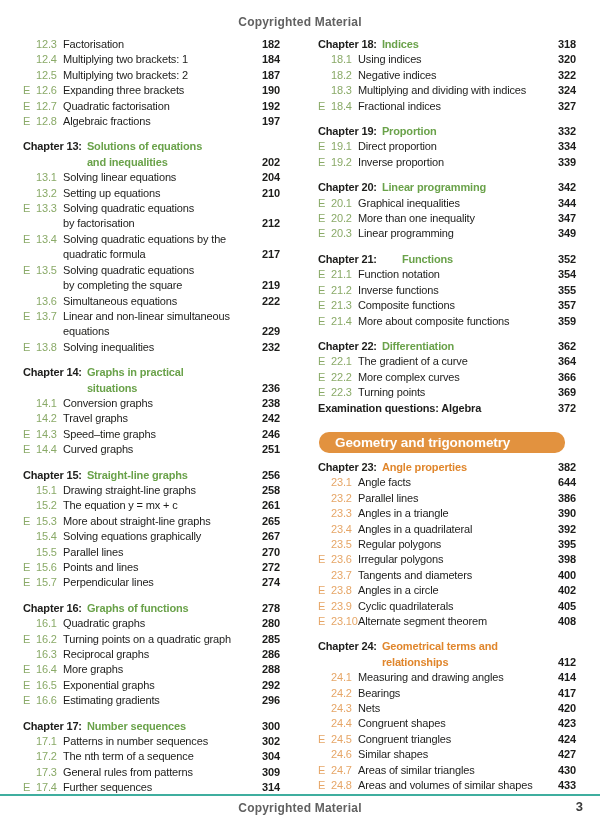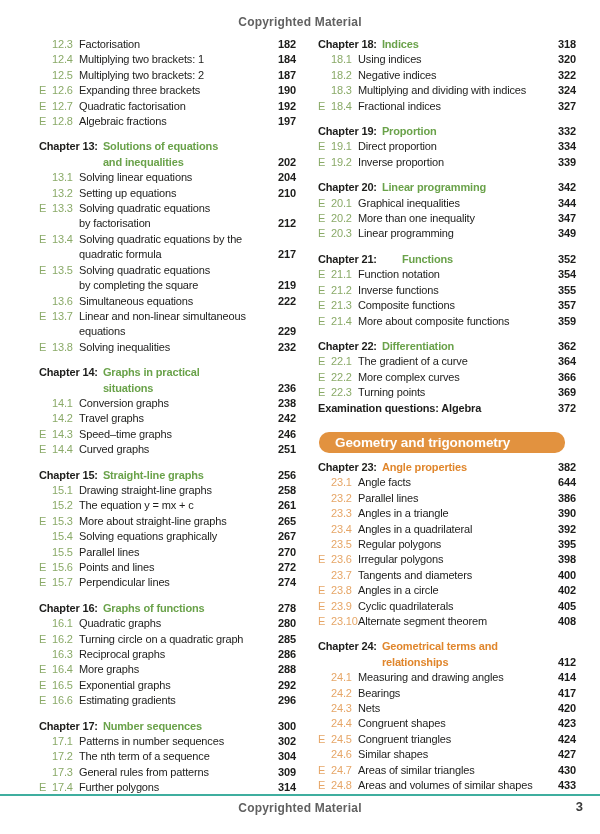--- a/index.html
+++ b/index.html
@@ -11,21 +11,21 @@
     position:absolute;left:0;width:600px;text-align:center;
     font-size:12px;font-weight:700;color:#616161;letter-spacing:0.2px;
   }
   #copyright-top{top:15px;}
   #copyright-bottom{top:801px;}
   .footer-rule{position:absolute;top:794px;left:0;width:600px;height:2px;background:#3fae9f;}
   #page-number{
     position:absolute;top:799px;right:17px;font-size:13px;font-weight:700;color:#3a3a3a;
   }
   .col{position:absolute;top:37px;}
-  #col-left{left:39px;width:257px;}
+  #col-left{left:23px;width:257px;}
   #col-right{left:318px;width:258px;}
   .row{
     display:flex;align-items:flex-start;
     font-size:11px;line-height:15.4px;letter-spacing:-0.15px;
   }
   .ecol{flex:none;width:13px;}
   .numcol{flex:none;min-width:27px;}
   .title{flex:1;min-width:0;}
   .tline{display:block;white-space:nowrap;}
   .page{flex:none;margin-left:3px;font-weight:700;align-self:flex-end;white-space:nowrap;}
@@ -288,21 +288,21 @@
       <span class="numcol" style="color: rgb(138, 170, 104);">16.1</span>
       <span class="title" style="color: rgb(29, 29, 27);">
         <span class="tline">Quadratic graphs</span>
       </span>
       <span class="page" style="color: rgb(29, 29, 27);">280</span>
     </div>
     <div class="row">
       <span class="ecol" style="color: rgb(138, 170, 104);">E</span>
       <span class="numcol" style="color: rgb(138, 170, 104);">16.2</span>
       <span class="title" style="color: rgb(29, 29, 27);">
-        <span class="tline">Turning circle on a quadratic graph</span>
+        <span class="tline">Turning points on a quadratic graph</span>
       </span>
       <span class="page" style="color: rgb(29, 29, 27);">285</span>
     </div>
     <div class="row">
       <span class="ecol" style="color: rgb(138, 170, 104);"></span>
       <span class="numcol" style="color: rgb(138, 170, 104);">16.3</span>
       <span class="title" style="color: rgb(29, 29, 27);">
         <span class="tline">Reciprocal graphs</span>
       </span>
       <span class="page" style="color: rgb(29, 29, 27);">286</span>
@@ -360,21 +360,21 @@
       <span class="numcol" style="color: rgb(138, 170, 104);">17.3</span>
       <span class="title" style="color: rgb(29, 29, 27);">
         <span class="tline">General rules from patterns</span>
       </span>
       <span class="page" style="color: rgb(29, 29, 27);">309</span>
     </div>
     <div class="row">
       <span class="ecol" style="color: rgb(138, 170, 104);">E</span>
       <span class="numcol" style="color: rgb(138, 170, 104);">17.4</span>
       <span class="title" style="color: rgb(29, 29, 27);">
-        <span class="tline">Further polygons</span>
+        <span class="tline">Further sequences</span>
       </span>
       <span class="page" style="color: rgb(29, 29, 27);">314</span>
     </div>
   </div>
 <div id="col-right" class="col">
     <div class="row chapter">
       <span class="chl" style="color: rgb(29, 29, 27);">Chapter 18:</span>
       <span class="title" style="color: rgb(106, 162, 74);">
         <span class="tline">Indices</span>
       </span>

